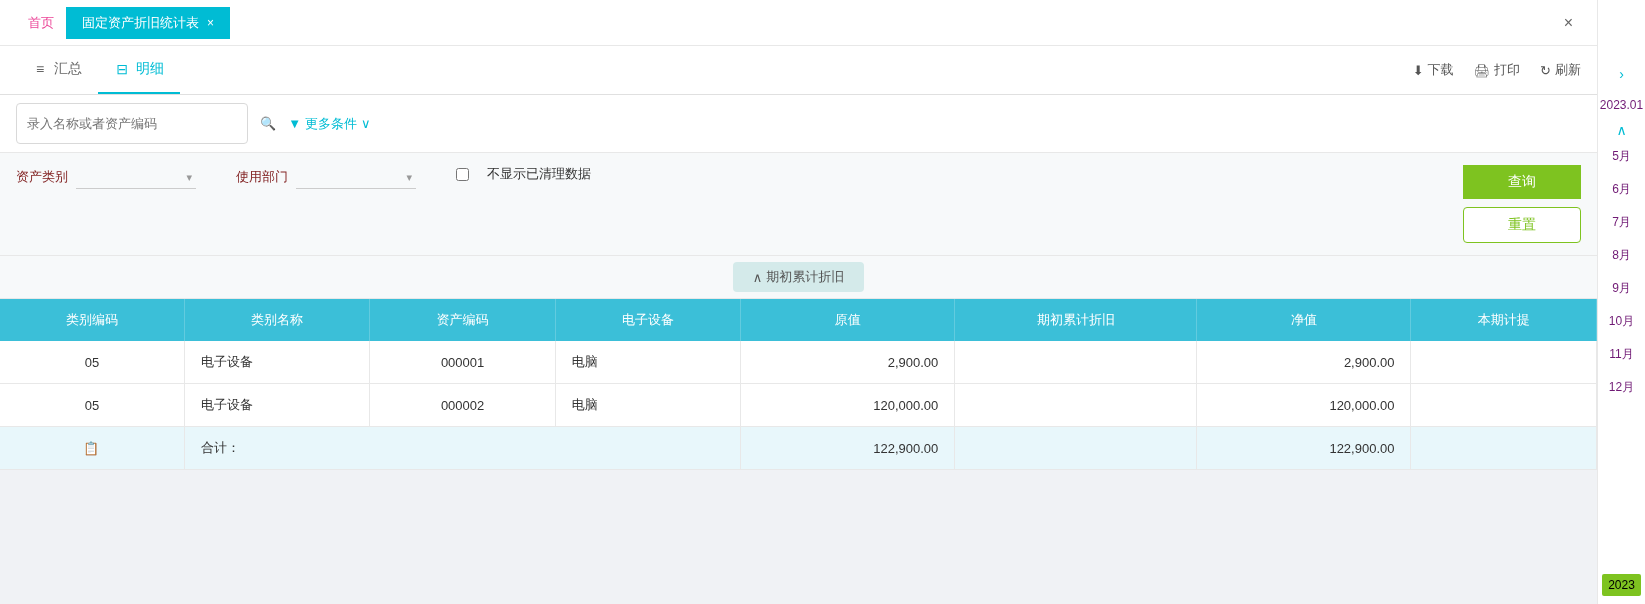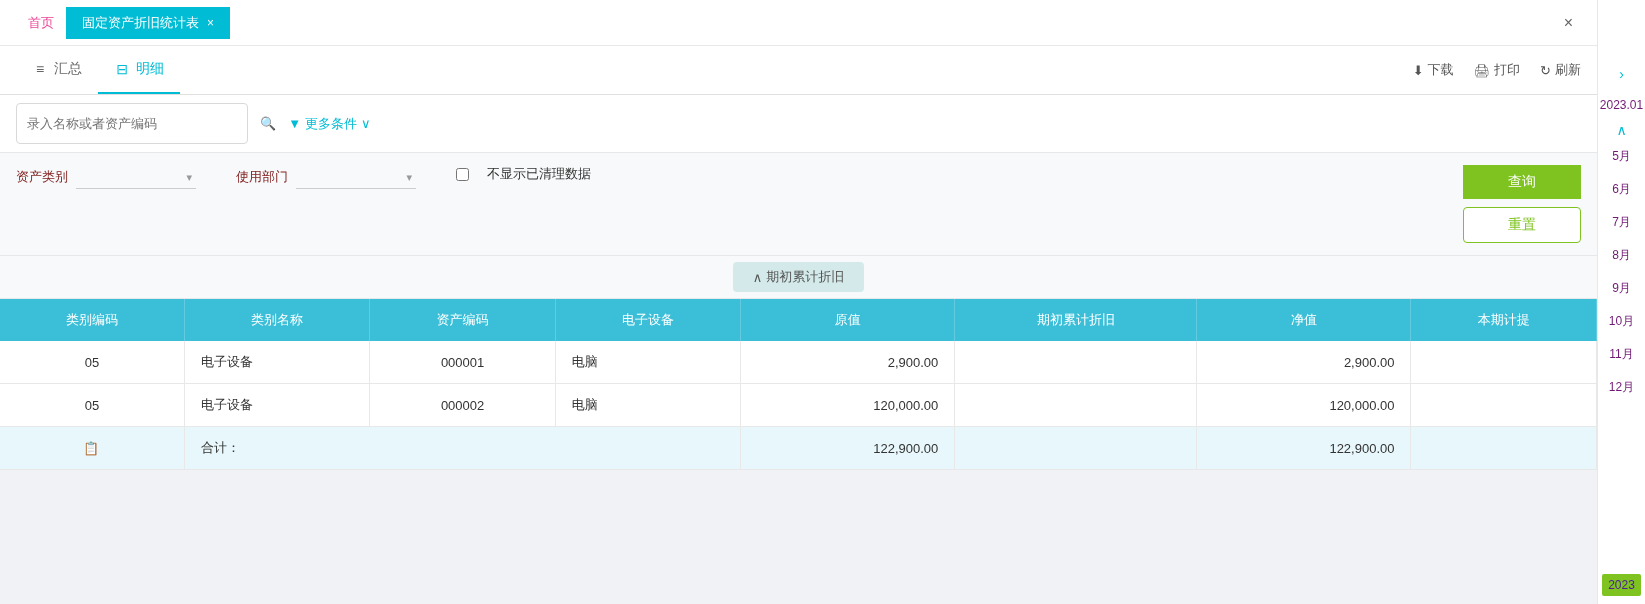--- a/index.html
+++ b/index.html
@@ -48,21 +48,21 @@
     thead th { padding: 12px 16px; font-weight: 500; font-size: 13px; text-align: center; border-right: 1px solid rgba(255,255,255,0.2); white-space: nowrap; }
     tbody tr { background: #fff; border-bottom: 1px solid #e8e8e8; }
     tbody td { padding: 12px 16px; font-size: 13px; text-align: center; border-right: 1px solid #e8e8e8; }
     tbody td.text-right { text-align: right; }
     tbody td.text-left { text-align: left; }
     .total-row { background: #e8f7fb !important; }
 
     
     .right-sidebar { width: 48px; background: #fff; border-left: 1px solid #e8e8e8; display: flex; flex-direction: column; align-items: center; padding-top: 60px; gap: 4px; }
     .sidebar-month { font-size: 12px; color: #701a75; padding: 6px 0; cursor: pointer; white-space: nowrap; }
-    .sidebar-year-badge { background: #7ec320; color: #4c1d95; font-size: 12px; padding: 4px 6px; border-radius: 2px; margin-top: auto; margin-bottom: 8px; }
+    .sidebar-year-badge { background: #7ec320; color: #000000; font-size: 12px; padding: 4px 6px; border-radius: 2px; margin-top: auto; margin-bottom: 8px; }
     .sidebar-arrow { color: #00bcd4; font-size: 14px; cursor: pointer; padding: 6px 0; }
 
     .sub-tabs-row { display: flex; align-items: center; background: #fff; border-bottom: 1px solid #e0e0e0; padding: 0 0 0 0; }
     .sub-tabs-area { display: flex; align-items: stretch; flex: 1; height: 48px; padding-left: 16px; }
     .toolbar-area { display: flex; align-items: center; gap: 20px; padding: 0 16px; }
   </style>
 </head>
 <body>
 
 <div class="main-area">

